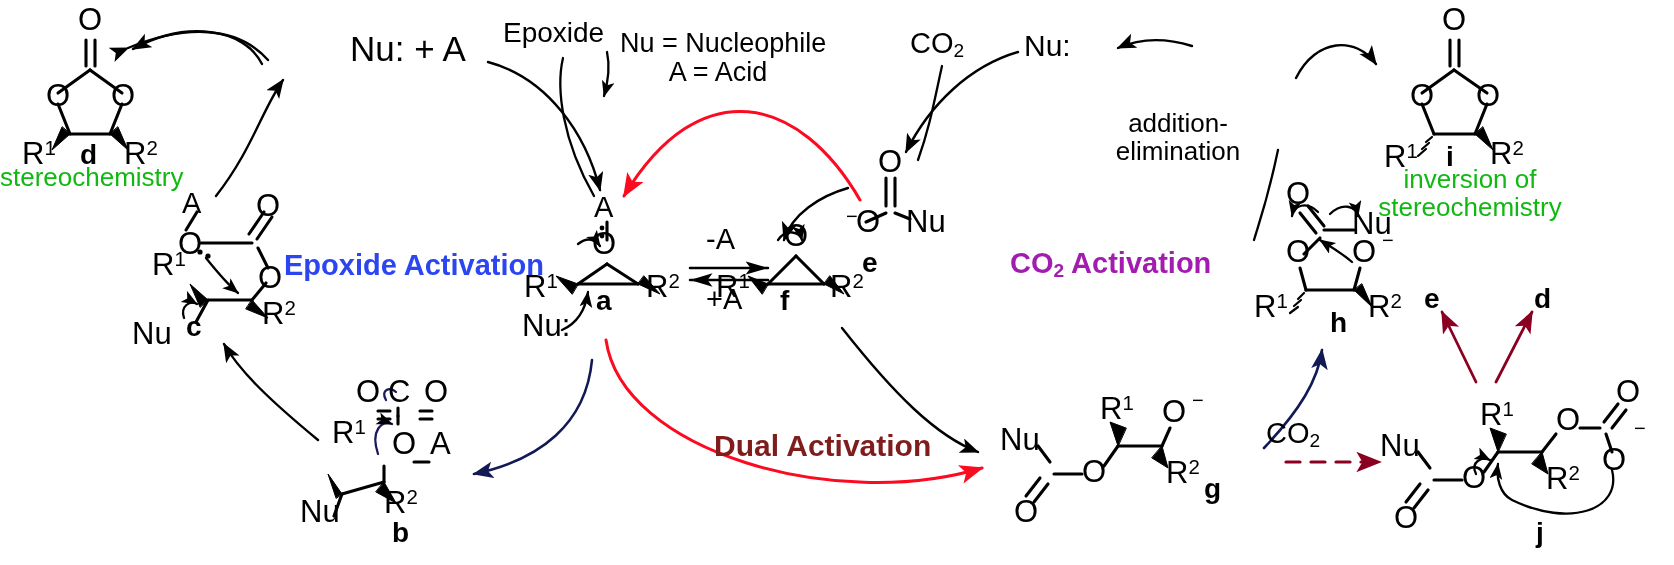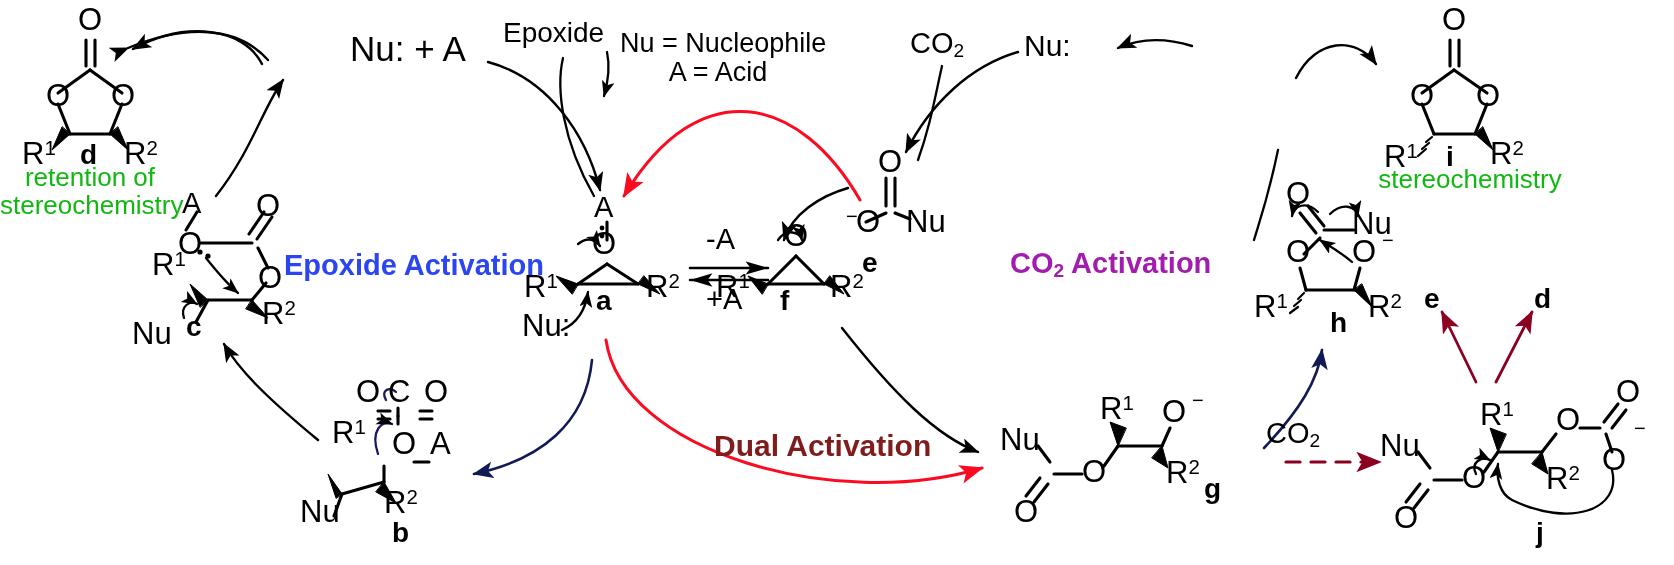--- a/index.html
+++ b/index.html
@@ -234,21 +234,20 @@
     </g>
   </svg>
 
   <div class="lbl blk" style="left:78px;top:4px;font-size:31px;">O</div>
   <div class="lbl blk" style="left:46px;top:80px;font-size:31px;">O</div>
   <div class="lbl blk" style="left:111px;top:80px;font-size:31px;">O</div>
   <div class="lbl blk" style="left:22px;top:137px;font-size:31px;"><span>R</span><span class="sup">1</span></div>
   <div class="lbl blk" style="left:124px;top:137px;font-size:31px;"><span>R</span><span class="sup">2</span></div>
   <div class="lbl blk ital" style="left:80px;top:140px;font-size:28px;">d</div>
   <div class="lbl grn ctr" style="left:0px;top:164px;width:180px;font-size:26px;">
-    <div>retention of</div>
     <div>stereochemistry</div>
   </div>
 
   <div class="lbl blk" style="left:182px;top:188px;font-size:29px;">A</div>
   <div class="lbl blk" style="left:178px;top:228px;font-size:31px;">O</div>
   <div class="lbl blk" style="left:256px;top:190px;font-size:31px;">O</div>
   <div class="lbl blk" style="left:258px;top:262px;font-size:31px;">O</div>
   <div class="lbl blk" style="left:152px;top:248px;font-size:31px;"><span>R</span><span class="sup">1</span></div>
   <div class="lbl blk" style="left:262px;top:297px;font-size:31px;"><span>R</span><span class="sup">2</span></div>
   <div class="lbl blk" style="left:132px;top:318px;font-size:31px;">Nu</div>
@@ -288,28 +287,33 @@
   <div class="lbl blk ital" style="left:780px;top:286px;font-size:28px;">f</div>
 
   <div class="lbl blk" style="left:878px;top:146px;font-size:31px;">O</div>
   <div class="lbl blk" style="left:846px;top:206px;font-size:20px;">−</div>
   <div class="lbl blk" style="left:856px;top:206px;font-size:31px;">O</div>
   <div class="lbl blk" style="left:906px;top:206px;font-size:31px;">Nu</div>
   <div class="lbl blk ital" style="left:862px;top:248px;font-size:28px;">e</div>
 
   <div class="lbl blk" style="left:910px;top:28px;font-size:29px;"><span>CO</span><span class="sub">2</span></div>
   <div class="lbl blk" style="left:1024px;top:30px;font-size:30px;">Nu:</div>
+  <div class="lbl blk ctr" style="left:1078px;top:110px;width:200px;font-size:26px;">
+    <div>addition-</div>
+    <div>elimination</div>
+  </div>
 
   <div class="lbl blk" style="left:1442px;top:4px;font-size:31px;">O</div>
   <div class="lbl blk" style="left:1410px;top:80px;font-size:31px;">O</div>
   <div class="lbl blk" style="left:1476px;top:80px;font-size:31px;">O</div>
   <div class="lbl blk" style="left:1384px;top:140px;font-size:31px;"><span>R</span><span class="sup">1</span></div>
   <div class="lbl blk" style="left:1490px;top:137px;font-size:31px;"><span>R</span><span class="sup">2</span></div>
   <div class="lbl blk ital" style="left:1446px;top:142px;font-size:28px;">i</div>
   <div class="lbl grn ctr" style="left:1360px;top:166px;width:220px;font-size:26px;">
+    <div>inversion of</div>
     <div>stereochemistry</div>
   </div>
 
   <div class="lbl blk" style="left:1286px;top:178px;font-size:31px;">O</div>
   <div class="lbl blk" style="left:1352px;top:208px;font-size:31px;">Nu</div>
   <div class="lbl blk" style="left:1286px;top:236px;font-size:31px;">O</div>
   <div class="lbl blk" style="left:1352px;top:236px;font-size:31px;">O</div>
   <div class="lbl blk" style="left:1382px;top:230px;font-size:20px;">−</div>
   <div class="lbl blk" style="left:1254px;top:290px;font-size:31px;"><span>R</span><span class="sup">1</span></div>
   <div class="lbl blk" style="left:1368px;top:290px;font-size:31px;"><span>R</span><span class="sup">2</span></div>

